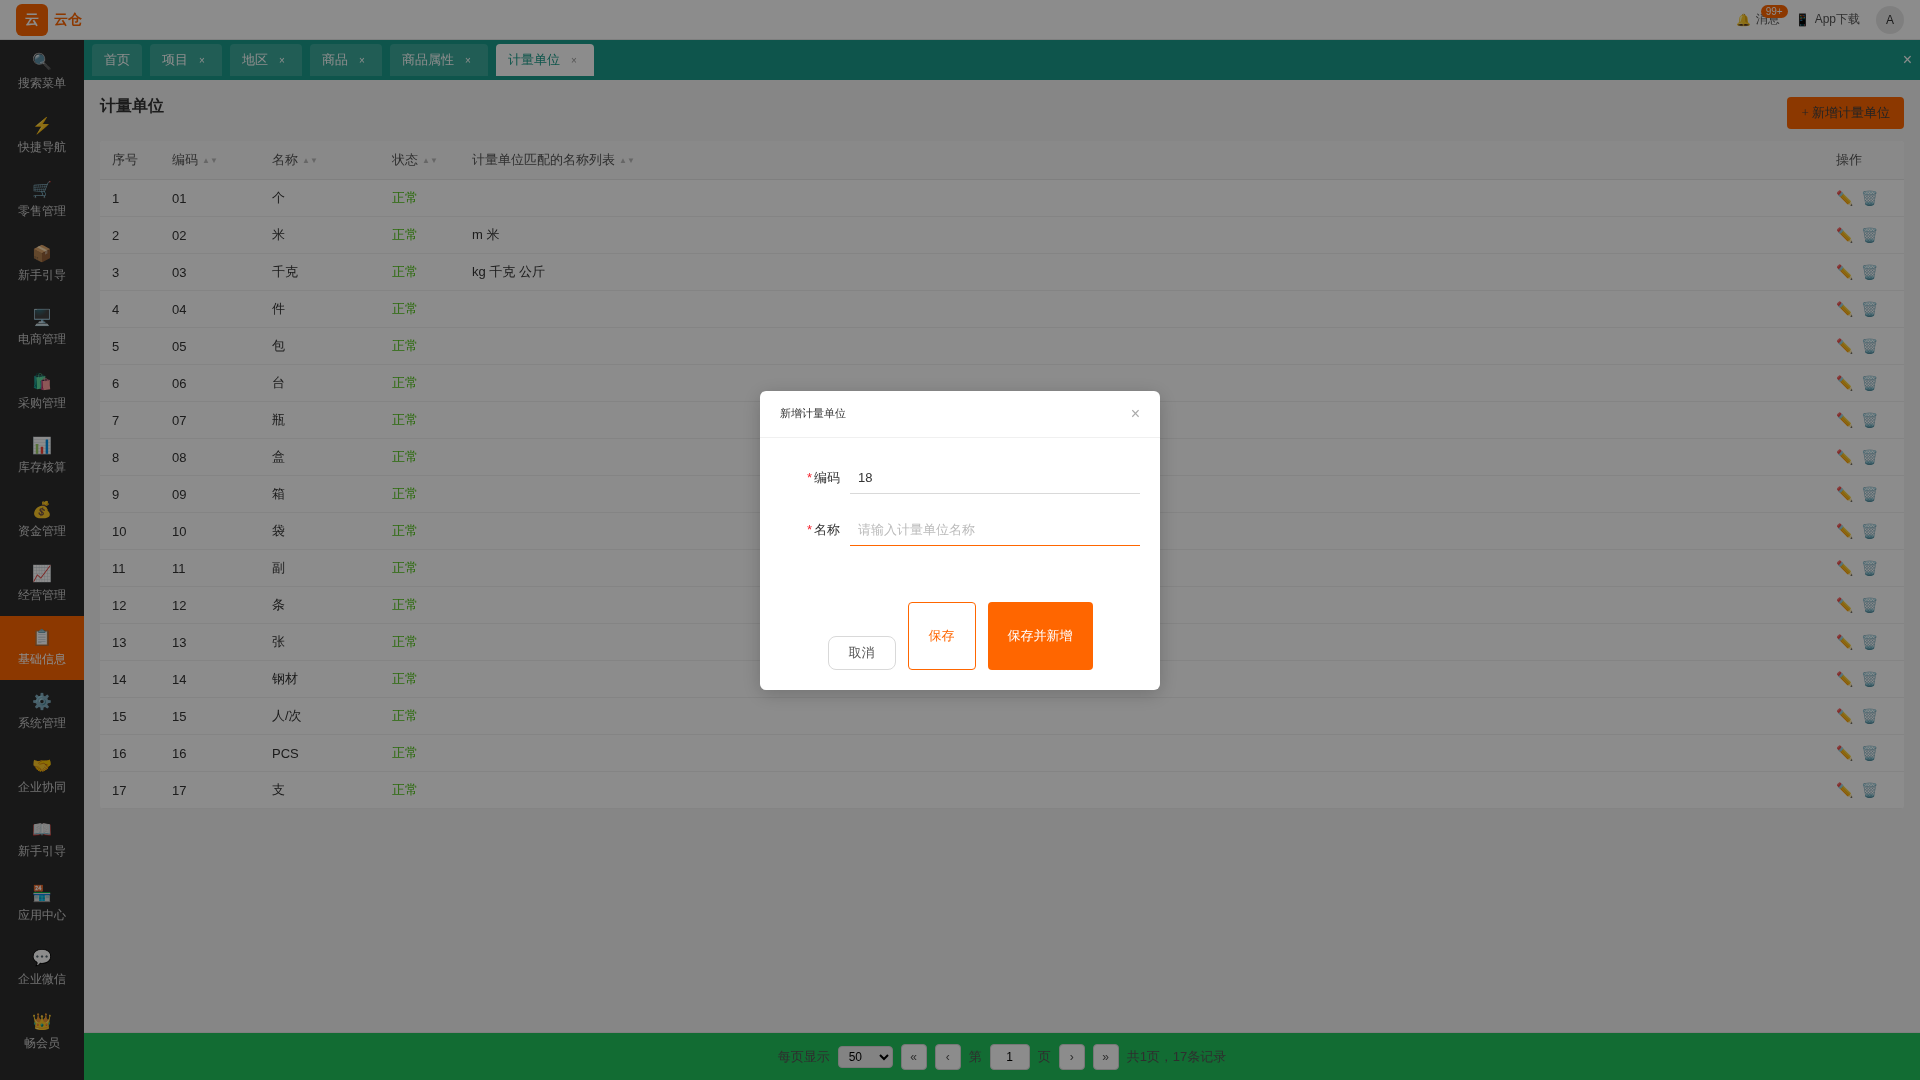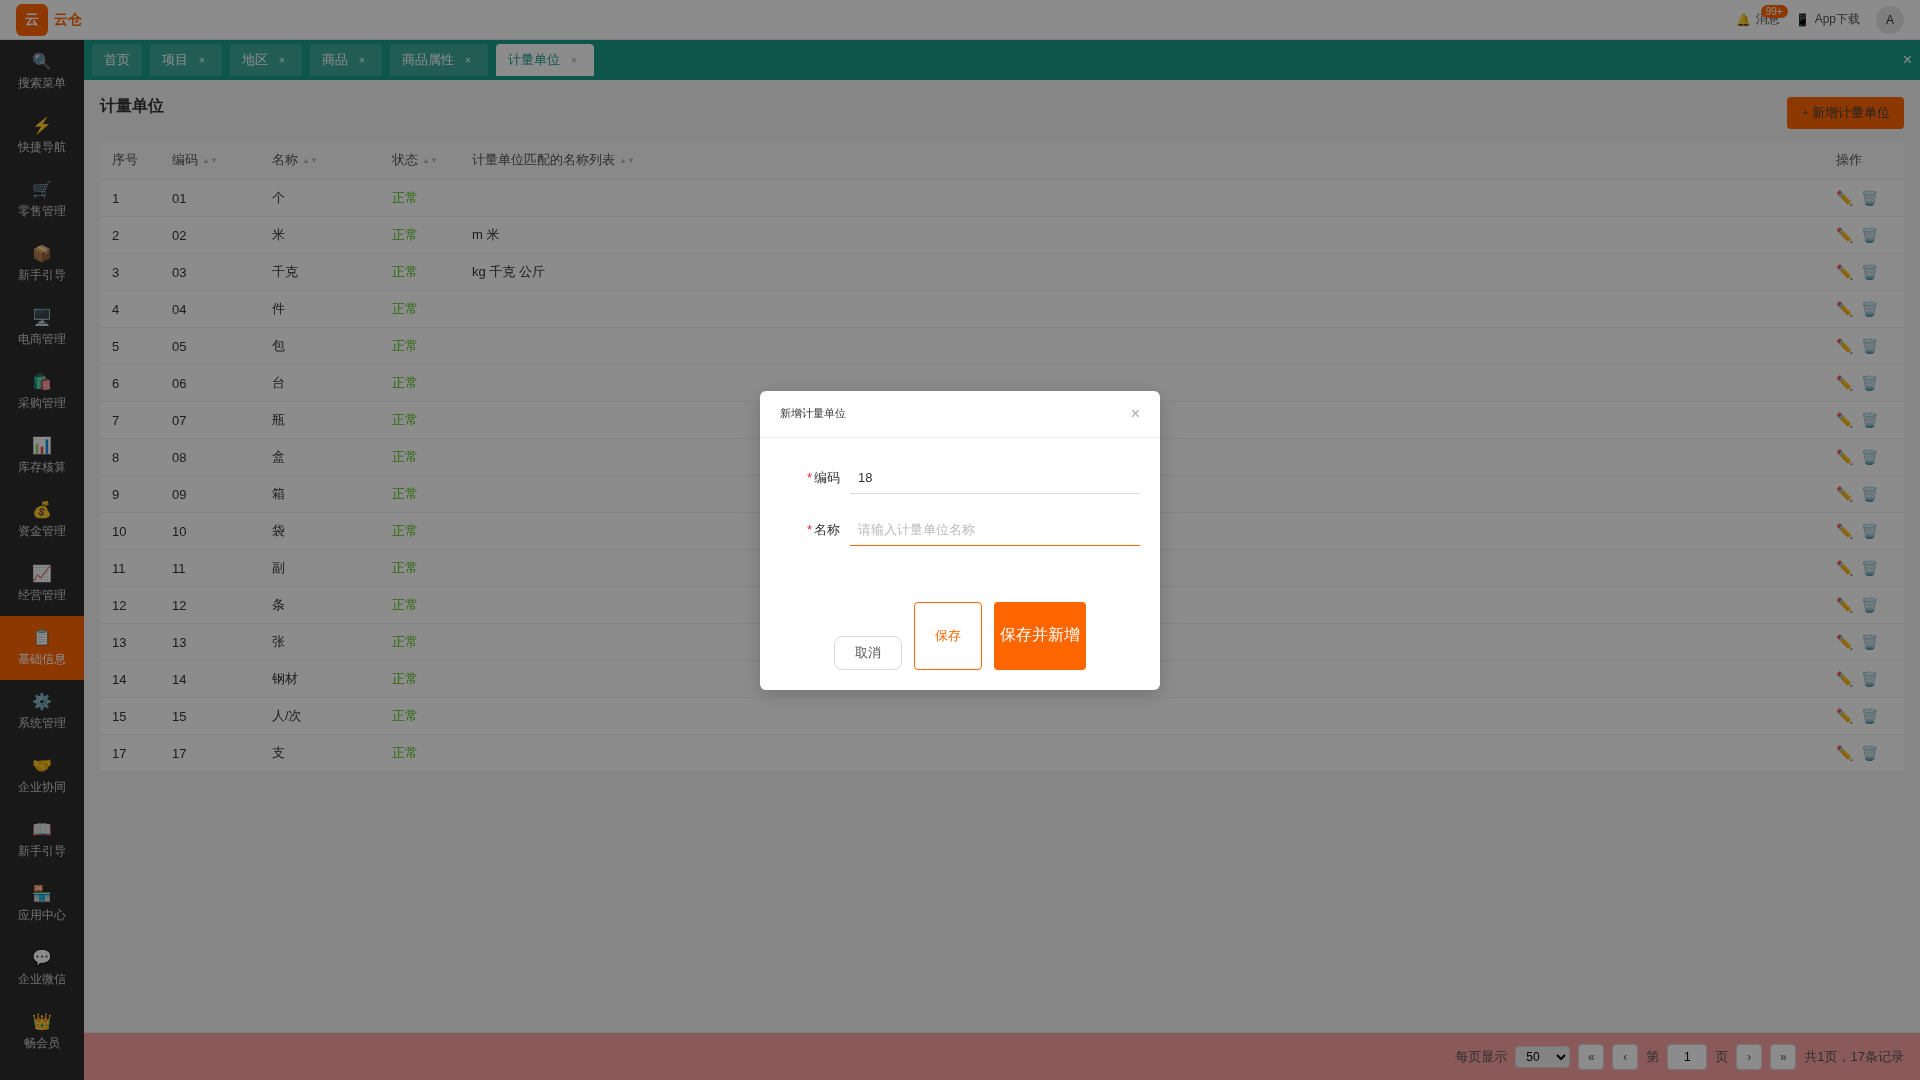--- a/index.html
+++ b/index.html
@@ -47,42 +47,42 @@
     table { width: 100%; border-collapse: collapse; }
     thead tr { background: #fafafa; }
     th { padding: 10px 12px; text-align: left; font-weight: 500; color: #555; border-bottom: 1px solid #e8e8e8; font-size: 13px; white-space: nowrap; }
     td { padding: 9px 12px; border-bottom: 1px solid #f0f0f0; color: #333; font-size: 13px; }
     .sort-icons { display: inline-flex; flex-direction: column; gap: 1px; margin-left: 4px; font-size: 8px; color: #bbb; vertical-align: middle; }
     .status-normal { color: #52c41a; }
     .action-icons { display: flex; gap: 8px; }
     .action-icon { color: #aaa; cursor: pointer; font-size: 14px; }
 
     
-    .pagination { height: 48px; background: #fca5a5; border-top: 1px solid #e8e8e8; display: flex; align-items: center; justify-content: flex-end; padding: 0 16px; gap: 8px; font-size: 13px; color: #555; flex-shrink: 0; }
+    .pagination { height: 48px; background: #22c55e; border-top: 1px solid #e8e8e8; display: flex; align-items: center; justify-content: center; padding: 0 16px; gap: 8px; font-size: 13px; color: #555; flex-shrink: 0; }
     .page-size-select { border: 1px solid #d9d9d9; border-radius: 4px; padding: 2px 6px; font-size: 12px; }
     .page-btn { width: 26px; height: 26px; border: 1px solid #d9d9d9; border-radius: 4px; display: flex; align-items: center; justify-content: center; cursor: pointer; font-size: 12px; background: #fff; color: #555; }
     .page-input { width: 40px; height: 26px; border: 1px solid #d9d9d9; border-radius: 4px; text-align: center; font-size: 12px; }
 
     
     .modal-overlay { position: fixed; top: 0; left: 0; width: 100%; height: 100%; background: rgba(0,0,0,0.45); z-index: 1000; display: flex; align-items: center; justify-content: center; }
     .modal { background: #fff; border-radius: 6px; width: 400px; box-shadow: 0 4px 20px rgba(0,0,0,0.2); }
     .modal-header { padding: 14px 20px; border-bottom: 1px solid #f0f0f0; display: flex; align-items: center; justify-content: space-between; }
     .modal-title { font-size: 11px; font-weight: 500; color: #333; }
     .modal-close { cursor: pointer; color: #aaa; font-size: 16px; }
     .modal-body { padding: 24px 20px; }
     .form-row { display: flex; align-items: center; margin-bottom: 20px; }
     .form-label { width: 60px; text-align: right; margin-right: 10px; font-size: 13px; color: #333; }
     .form-label.required::before { content: "*"; color: #f5222d; margin-right: 2px; }
     .form-input { flex: 1; height: 32px; border: none; border-bottom: 1px solid #d9d9d9; padding: 4px 8px; font-size: 13px; outline: none; color: #333; }
     .form-input.active-border { border-bottom: 1px solid #f60; }
     .form-input::placeholder { color: #bbb; }
     .modal-footer { padding: 12px 20px 20px; display: flex; justify-content: center; gap: 12px; }
     .btn-cancel { border: 1px solid #d9d9d9; background: #fff; color: #555; padding: 7px 20px; border-radius: 8px; cursor: pointer; font-size: 13px; margin-top: 34px; }
     .btn-save { border: 1px solid #f60; background: #fff; color: #f60; padding: 7px 20px; border-radius: 4px; cursor: pointer; font-size: 13px; }
-    .btn-save-new { background: #f60; color: #fff; border: none; padding: 7px 6px; border-radius: 4px; cursor: pointer; font-size: 16px; }
+    .btn-save-new { background: #f60; color: #fff; border: none; padding: 7px 20px; border-radius: 4px; cursor: pointer; font-size: 13px; }
 
     .col-num { width: 60px; }
     .col-code { width: 100px; }
     .col-name { width: 120px; }
     .col-status { width: 80px; }
     .col-action { width: 80px; }
   </style>
 </head>
 <body>
 
@@ -417,20 +417,33 @@
       <td class="status-normal">正常</td>
       <td></td>
       <td>
         <div class="action-icons">
           <span class="action-icon">✏️</span>
           <span class="action-icon">🗑️</span>
         </div>
       </td>
     </tr>
               <tr>
+      <td>16</td>
+      <td>16</td>
+      <td>PCS</td>
+      <td class="status-normal">正常</td>
+      <td></td>
+      <td>
+        <div class="action-icons">
+          <span class="action-icon">✏️</span>
+          <span class="action-icon">🗑️</span>
+        </div>
+      </td>
+    </tr>
+              <tr>
       <td>17</td>
       <td>17</td>
       <td>支</td>
       <td class="status-normal">正常</td>
       <td></td>
       <td>
         <div class="action-icons">
           <span class="action-icon">✏️</span>
           <span class="action-icon">🗑️</span>
         </div>

